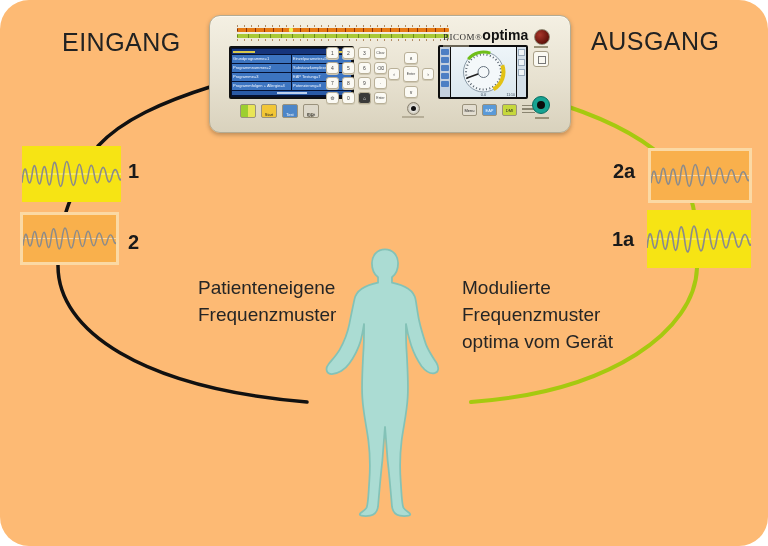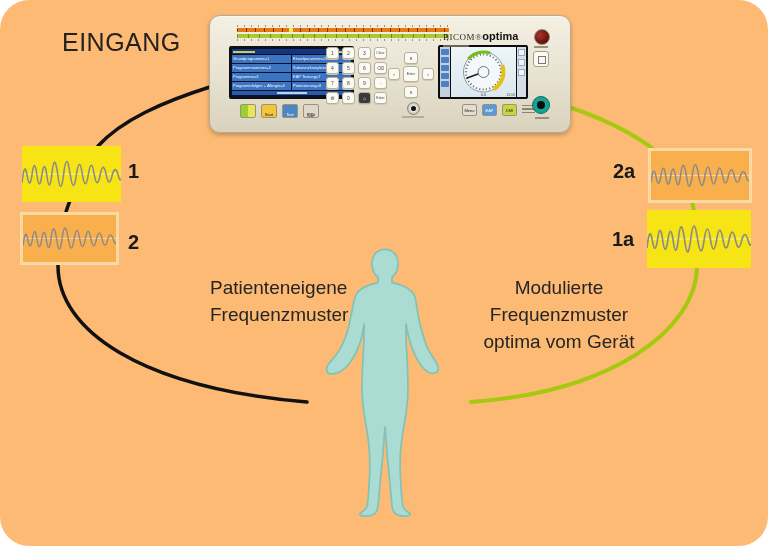--- a/index.html
+++ b/index.html
@@ -15,21 +15,21 @@
   .overlay{position:absolute;left:0;top:0;z-index:1;}
 
   
   .wavebox{position:absolute;z-index:2;}
   .wavebox svg{display:block;width:100%;height:100%;}
   .wb-yellow{background:#f6e414;}
   .wb-orange{background:#f9b04c;border:3px solid #fbd9a4;}
   .wb-label{position:absolute;z-index:2;font-size:20px;font-weight:bold;color:#1a1a1a;}
 
   
-  .caption{position:absolute;z-index:3;font-size:19px;line-height:27px;color:#252525;margin-left:12px;}
+  .caption{position:absolute;z-index:3;font-size:19px;line-height:27px;color:#252525;}
 
   
   .human{position:absolute;left:324px;top:240px;z-index:2;}
 
   
   .device{position:absolute;left:209px;top:15px;width:360px;height:116px;z-index:5;
           background:linear-gradient(180deg,#f4f0e3 0%,#e7e1d0 55%,#d9d2bd 100%);
           border:1px solid #b3ab93;border-radius:11px;
           box-shadow:0 2px 4px rgba(0,0,0,.25), inset 0 1px 0 #fbf8f0;}
   
@@ -88,21 +88,21 @@
   .rd-left i{display:block;width:8px;height:6px;background:#4d7fc4;border-radius:1px;}
   .rd-main{flex:1;background:linear-gradient(180deg,#eef5f9,#dbe7ee);position:relative;}
   .rd-right{width:9px;background:#d4dfe8;display:flex;flex-direction:column;gap:3px;padding:2px 1px;box-sizing:border-box;}
   .rd-right i{display:block;width:7px;height:7px;background:#f0f4f6;border:0.5px solid #9ab;box-sizing:border-box;}
   .gauge-val{position:absolute;left:0;right:0;bottom:0;text-align:center;font-size:4px;color:#345;}
   .gauge-time{position:absolute;right:1px;bottom:0;font-size:3.5px;color:#345;}
 
   
   .logo{position:absolute;left:233px;top:10px;white-space:nowrap;}
   .logo .b{font-family:"Liberation Serif",serif;font-size:9px;letter-spacing:.5px;color:#2a2a2a;}
-  .logo .m{font-size:11px;font-weight:bold;color:#111;}
+  .logo .m{font-size:14px;font-weight:bold;color:#111;}
   .logo i{display:block;width:26px;height:2px;background:#6a6556;margin-top:1px;}
 
   
   .led{position:absolute;left:324px;top:13px;width:14px;height:14px;border-radius:50%;
        background:radial-gradient(circle at 35% 35%,#a8362a,#5c0f08 75%);border:1px solid #8c8470;}
   .led-sub{position:absolute;left:324px;top:30px;width:14px;height:1.5px;background:#9a9278;}
   .sqbtn{position:absolute;left:323px;top:35px;width:16px;height:16px;background:#faf8f1;
          border:1px solid #a89f87;border-radius:3px;box-sizing:border-box;}
   .sqbtn i{position:absolute;left:4px;top:4px;width:6px;height:6px;border:1px solid #777;}
   .rbtns{position:absolute;left:252px;top:88px;display:flex;gap:5px;}
@@ -128,20 +128,21 @@
       <path id="wavepath" fill="none" stroke="#8b8b8b" stroke-width="1.6" d="M0,36 Q2.5,14 5,28 Q7.5,44 10,29 Q12.5,10 15,28 Q17.5,46 20,29 Q22.5,12 25,28 Q27.5,48 30,29 Q32.5,4 36,27 Q39,52 42,28 Q45,3 48.5,27 Q52,50 55,28 Q58,8 61,28 Q64,46 67,28 Q70,10 73,28 Q76,44 79,28 Q82,14 85,28 Q88,42 91,29 Q94,18 97,28 Q99,36 100,32"></path>
     </defs>
   </svg>
 
   <svg class="overlay" width="768" height="546">
     <path d="M213,86 C162,102 122,120 98,146 C88,166 72,190 66,212 C61,232 58,248 58,266 C58,330 140,388 307,402" fill="none" stroke="#111111" stroke-width="3.5" stroke-linecap="round"></path>
     <path d="M566,106 C614,122 650,142 672,166 C682,180 690,193 693,206 C697,224 698,242 697,268 C695,330 612,392 471,402" fill="none" stroke="#a6c90f" stroke-width="4" stroke-linecap="round"></path>
   </svg>
 
   <div class="io-label" id="lbl-eingang">EINGANG</div>
+  <div class="io-label" id="lbl-ausgang">AUSGANG</div>
 
   <div class="wavebox wb-yellow" style="left:22px;top:146px;width:99px;height:56px;">
     <svg viewBox="0 0 100 55" preserveAspectRatio="none">
       <line x1="0" y1="27.5" x2="100" y2="27.5" stroke="rgba(255,255,245,.6)" stroke-width="1"></line>
       <use href="#wavepath"></use>
     </svg>
   </div>
   <div class="wb-label" style="left:128px;top:160px;">1</div>
 
   <div class="wavebox wb-orange" style="left:20px;top:212px;width:93px;height:47px;">
@@ -165,21 +166,21 @@
       <line x1="0" y1="27.5" x2="100" y2="27.5" stroke="rgba(255,255,245,.6)" stroke-width="1"></line>
       <use href="#wavepath"></use>
     </svg>
   </div>
   <div class="wb-label" style="left:612px;top:228px;">1a</div>
 
   <div class="caption" style="left:198px;top:274px;width:150px;">
     <div>Patienteneigene</div>
     <div>Frequenzmuster</div>
   </div>
-  <div class="caption" style="left:462px;top:274px;width:170px;text-align:center;">
+  <div class="caption" style="left:462px;top:274px;width:170px;">
     <div>Modulierte</div>
     <div>Frequenzmuster</div>
     <div>optima vom Gerät</div>
   </div>
 
   <svg class="human" width="122" height="282" viewBox="0 0 140 310">
     <path fill="#abdcd3" stroke="#83c2b7" stroke-width="2" d="M70,4 C61,4 55,11 55,20 C55,27 58,33 62,36 L62,42 C47,45 37,51 35,61 C33,70 31,80 29,90 C27,100 23,110 18,119 C14,126 8,132 5,136 C1,141 3,147 9,147 C16,147 24,142 29,135 C34,128 39,119 42,109 C44,102 45,95 46,89 C46,100 46,112 45,124 C44,144 43,160 44,174 C45,192 49,208 51,224 C53,240 53,256 52,270 C51,283 51,294 49,300 C47,304 41,306 41,308 C41,310 48,310.5 53,309.5 C58,308.5 61,306 62,299 C63,287 65,263 67,246 C68,232 69,219 70,207 C71,219 72,232 73,246 C75,263 77,287 78,299 C79,306 82,308.5 87,309.5 C92,310.5 99,310 99,308 C99,306 93,304 91,300 C89,294 89,283 88,270 C87,256 87,240 89,224 C91,208 95,192 96,174 C97,160 96,144 95,124 C94,112 94,100 94,89 C95,96 97,105 100,114 C103,123 107,131 112,138 C116,143 122,147 127,146 C132,145 132,139 129,134 C125,128 120,121 117,113 C114,104 111,94 109,85 C107,75 106,66 105,61 C103,51 93,45 78,42 L78,36 C82,33 85,27 85,20 C85,11 79,4 70,4 Z"></path>
   </svg>
 
   <div class="device">

